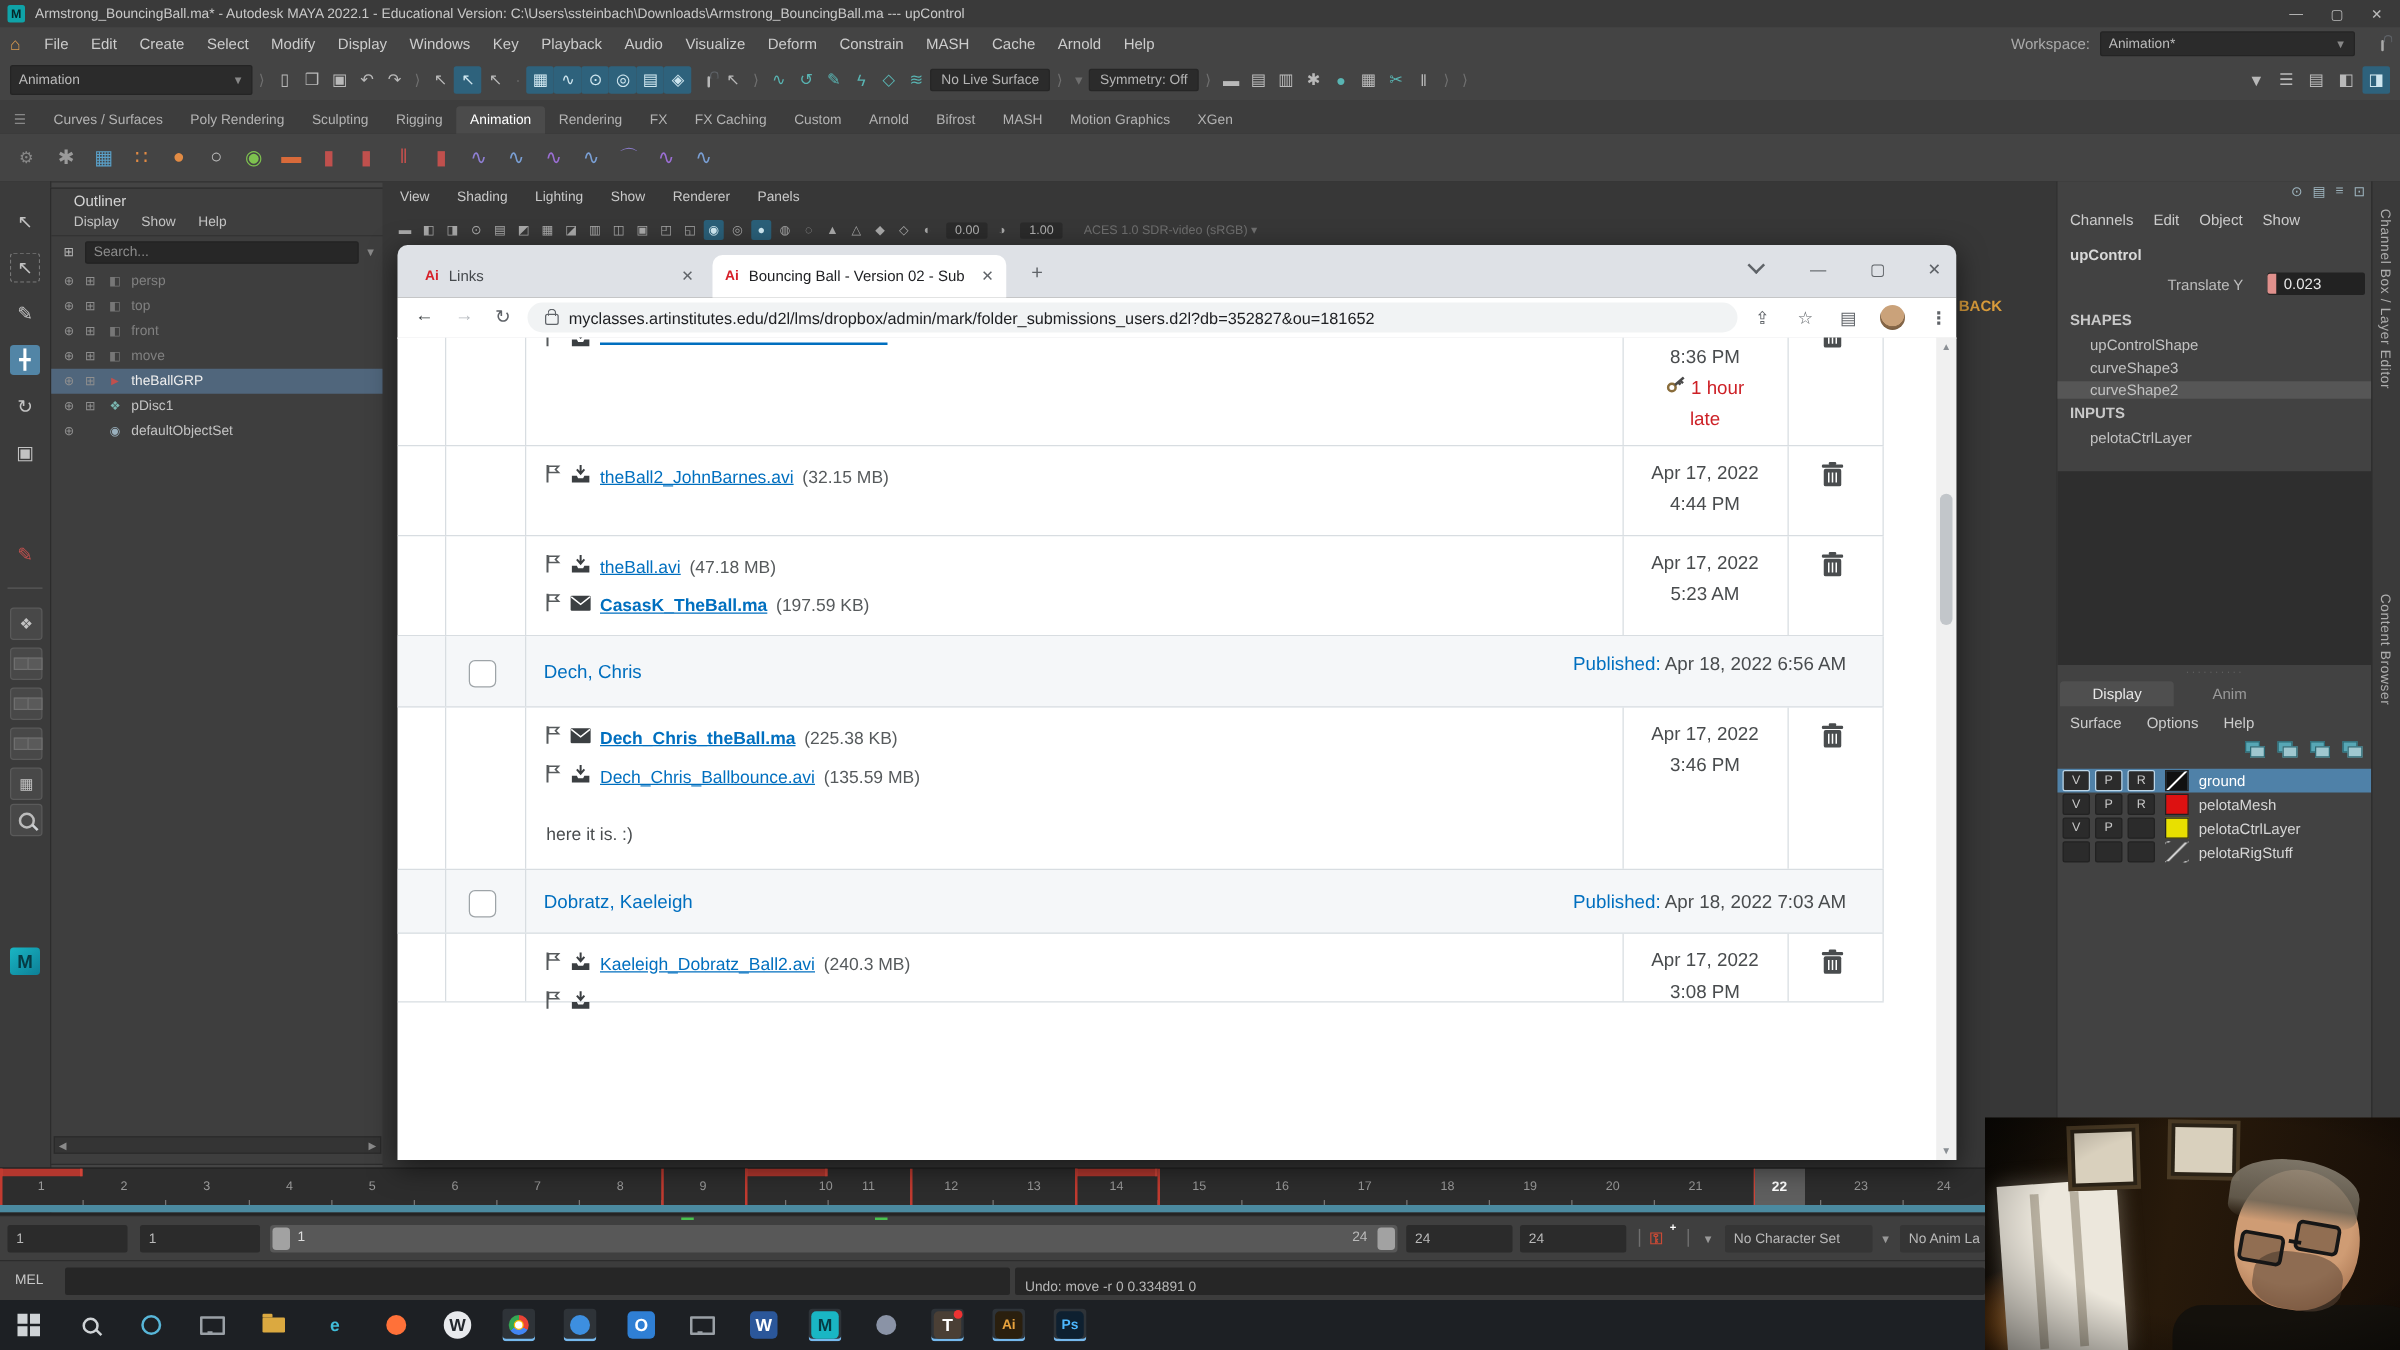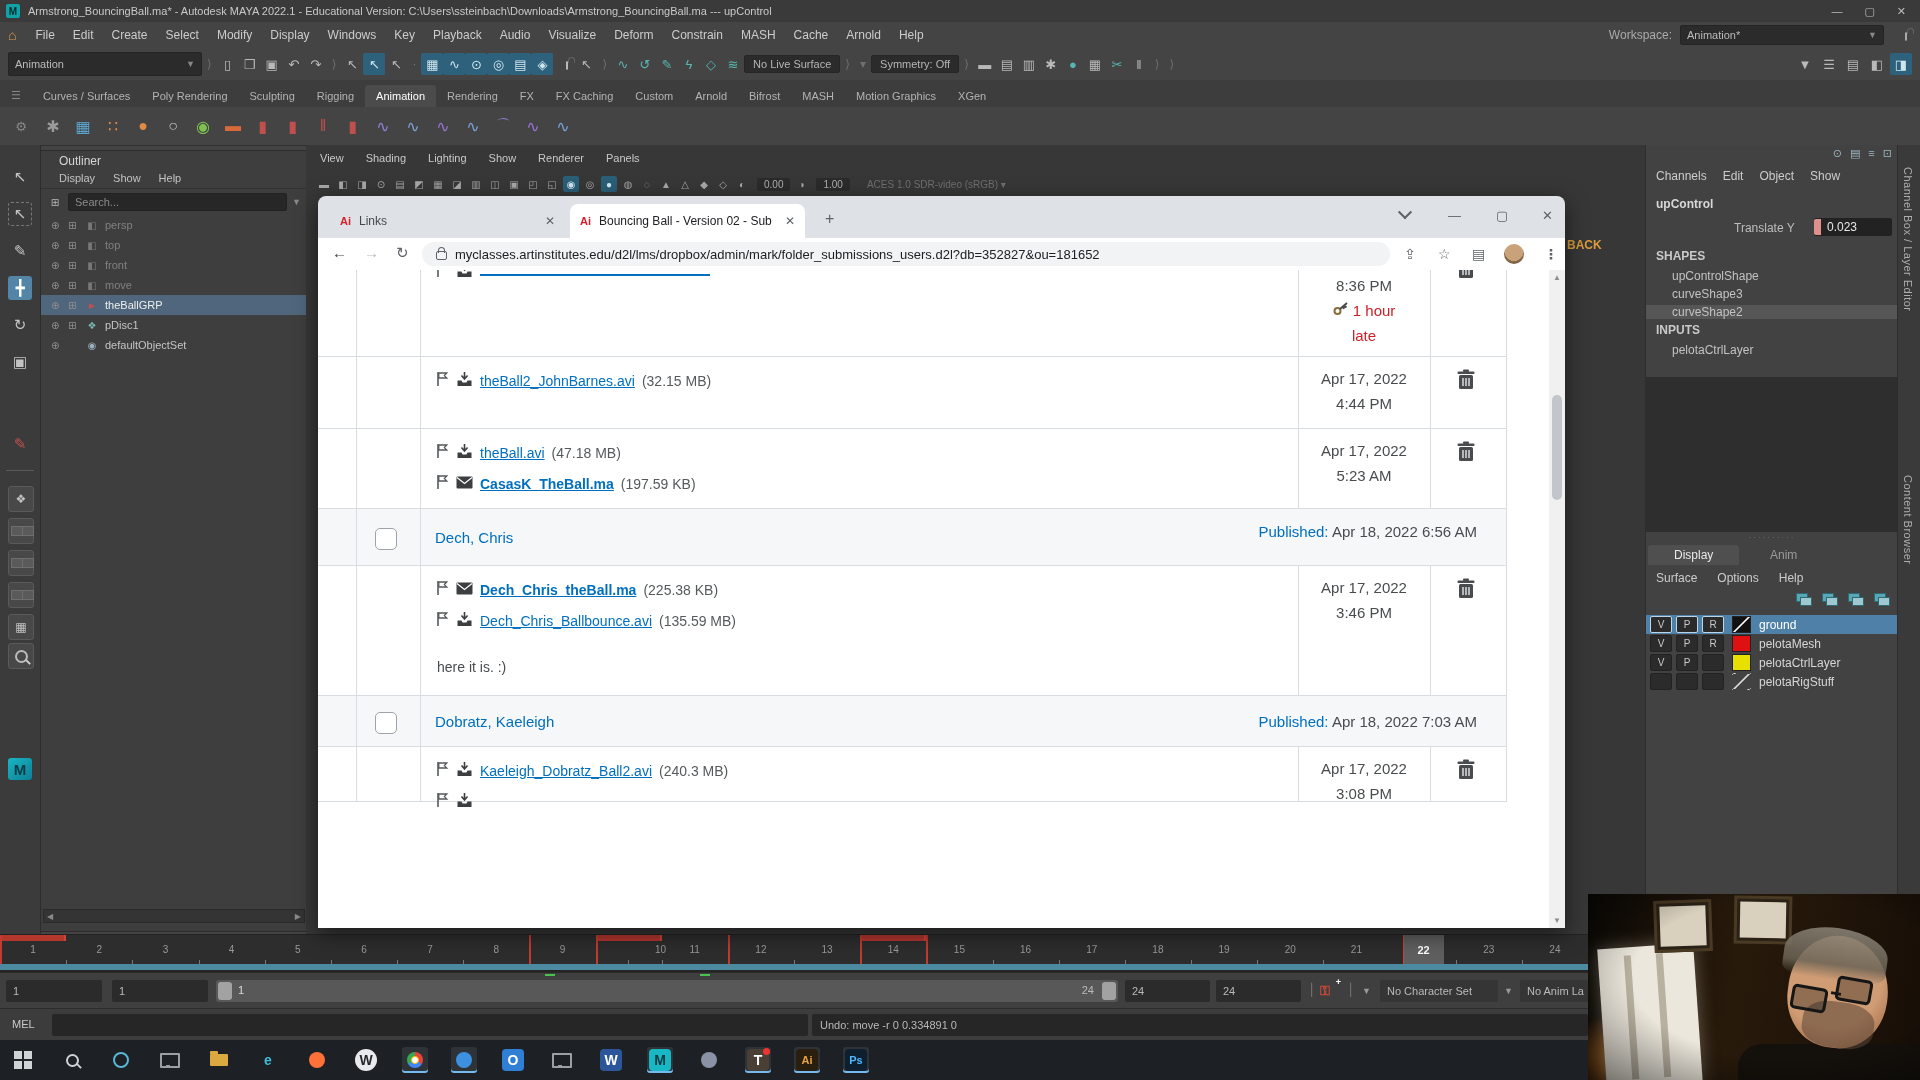--- a/index.html
+++ b/index.html
@@ -137,21 +137,21 @@
   .rfield{position:absolute;top:7px;height:22px;background:#2b2b2b;border-radius:2px;color:#b9b9b9;font-size:11px;display:flex;align-items:center;padding-left:7px;box-sizing:border-box;}
   #rtrack{position:absolute;left:216px;top:7px;width:902px;height:22px;background:#585858;border-radius:3px;}
   .rhandle{position:absolute;top:2px;width:14px;height:18px;background:#a2a2a2;border-radius:3px;}
   .rlab{position:absolute;top:4px;font-size:11px;color:#ddd;}
   .greendash{position:absolute;top:1px;width:10px;height:2px;background:#49c24f;}
   .keyico{position:absolute;top:10px;width:16px;height:16px;color:#cc4a35;font-weight:bold;font-size:13px;}
   .keyico:after{content:"+";position:absolute;right:-5px;top:-6px;color:#fff;font-size:9px;}
   
   #melrow{left:0;top:1008px;width:1588px;height:32px;background:#3c3c3c;border-top:1px solid #2c2c2c;}
   #mellabel{position:absolute;left:12px;top:9px;color:#c8c8c8;font-size:11px;}
-  .melfield{position:absolute;top:5px;height:22px;background:#262626;border-radius:2px;color:#b8b8b8;font-size:11px;display:flex;align-items:center;padding-left:8px;box-sizing:border-box;}
+  .melfield{position:absolute;top:5px;height:22px;background:#262626;border-radius:2px;color:#b8b8b8;font-size:11px;display:flex;align-items:flex-end;padding-left:8px;box-sizing:border-box;}
   
   #taskbar{left:0;top:1040px;width:1920px;height:40px;background:#1d2024;z-index:8;}
   .tbi{position:absolute;top:7px;width:26px;height:26px;display:flex;align-items:center;justify-content:center;font-size:13px;font-weight:bold;border-radius:3px;}
   .tbi.active{background:#2e3338;box-shadow:inset 0 -2px 0 #76b9ed;}
   .winlogo{display:grid;grid-template-columns:8px 8px;grid-gap:2px;}
   .winlogo i{width:8px;height:8px;background:#cfd3d6;}
   .mag{width:9px;height:9px;border:2px solid #cfd3d6;border-radius:50%;position:relative;}
   .mag:after{content:"";position:absolute;left:8px;top:9px;width:6px;height:2px;background:#cfd3d6;transform:rotate(45deg);}
   .folderico{width:18px;height:12px;background:#dba940;border-radius:1px;position:relative;}
   .folderico:before{content:"";position:absolute;top:-3px;left:0;width:8px;height:3px;background:#dba940;border-radius:1px 1px 0 0;}

